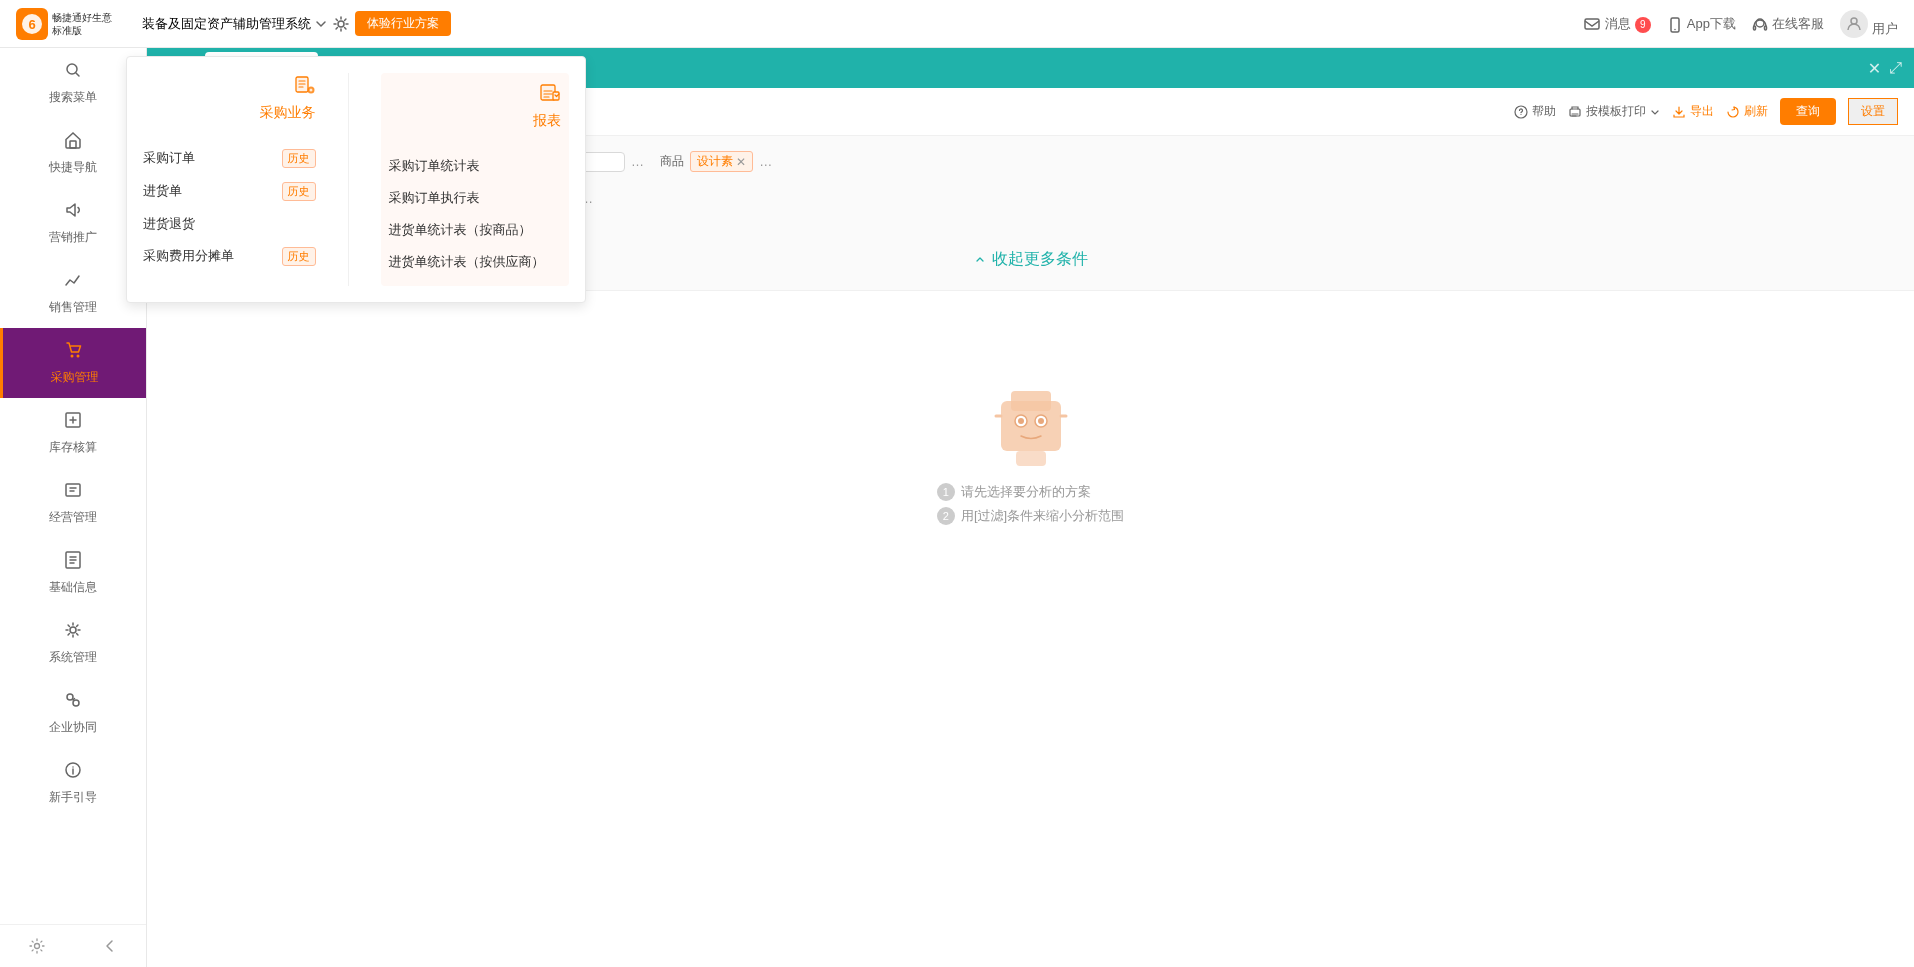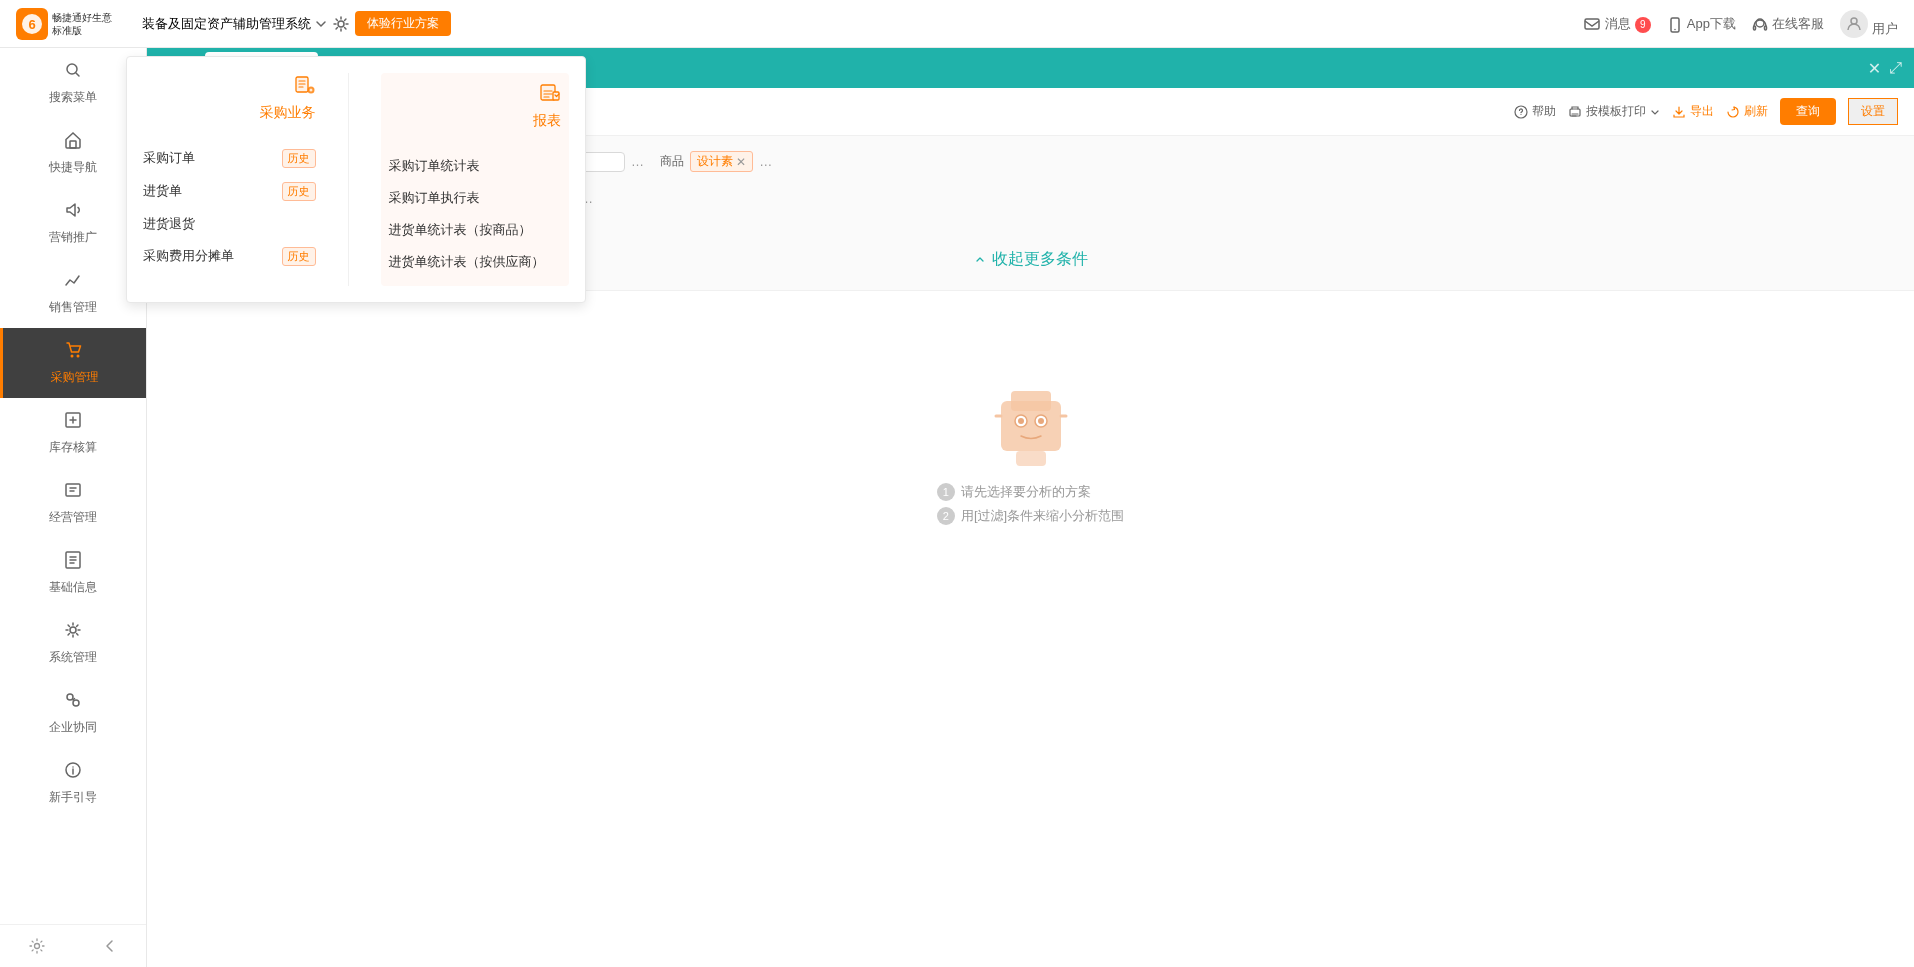--- a/index.html
+++ b/index.html
@@ -18,21 +18,21 @@
     .title-dropdown svg { color: #666; }
     .gear-btn { width: 28px; height: 28px; display: flex; align-items: center; justify-content: center; cursor: pointer; color: #666; }
     .industry-btn { background: #ff7d00; color: white; padding: 4px 12px; border-radius: 4px; font-size: 12px; cursor: pointer; border: none; }
     .top-bar-right { display: flex; align-items: center; gap: 16px; }
     .top-right-item { display: flex; align-items: flex-end; gap: 4px; color: #666; font-size: 13px; cursor: pointer; }
     .badge { background: #ff4d4f; color: white; border-radius: 10px; font-size: 10px; padding: 0 4px; min-width: 16px; height: 16px; display: flex; align-items: center; justify-content: center; }
     .user-avatar { width: 28px; height: 28px; border-radius: 50%; background: #e8e8e8; display: flex; align-items: center; justify-content: center; color: #666; font-size: 14px; }
 
     
     .sidebar-item { display: flex; flex-direction: column; align-items: center; padding: 12px 8px; cursor: pointer; color: #666; font-size: 12px; gap: 4px; position: relative; }
-    .sidebar-item.active { background: #404040; color: #ff7d00; }
+    .sidebar-item.active { background: #701a75; color: #ff7d00; }
     .sidebar-item.active::left-bar { content: ''; position: absolute; left: 0; top: 0; width: 3px; height: 100%; background: #ff7d00; }
     .sidebar-item.active { border-left: 3px solid #ff7d00; }
     .sidebar-icon { font-size: 18px; }
     .sidebar-bottom { margin-top: auto; border-top: 1px solid #f0f0f0; display: flex; }
     .sidebar-bottom-btn { flex: 1; padding: 12px 8px; display: flex; align-items: center; justify-content: center; cursor: pointer; color: #999; }
 
     
     .tab-bar { display: flex; align-items: center; background: #20b2aa; height: 40px; flex-shrink: 0; }
     .tab-item { padding: 0 16px; height: 40px; display: flex; align-items: center; gap: 6px; color: rgba(255,255,255,0.8); cursor: pointer; font-size: 13px; }
     .tab-item.active { background: #fff; color: #333; border-radius: 4px 4px 0 0; margin-top: 4px; height: 36px; }

